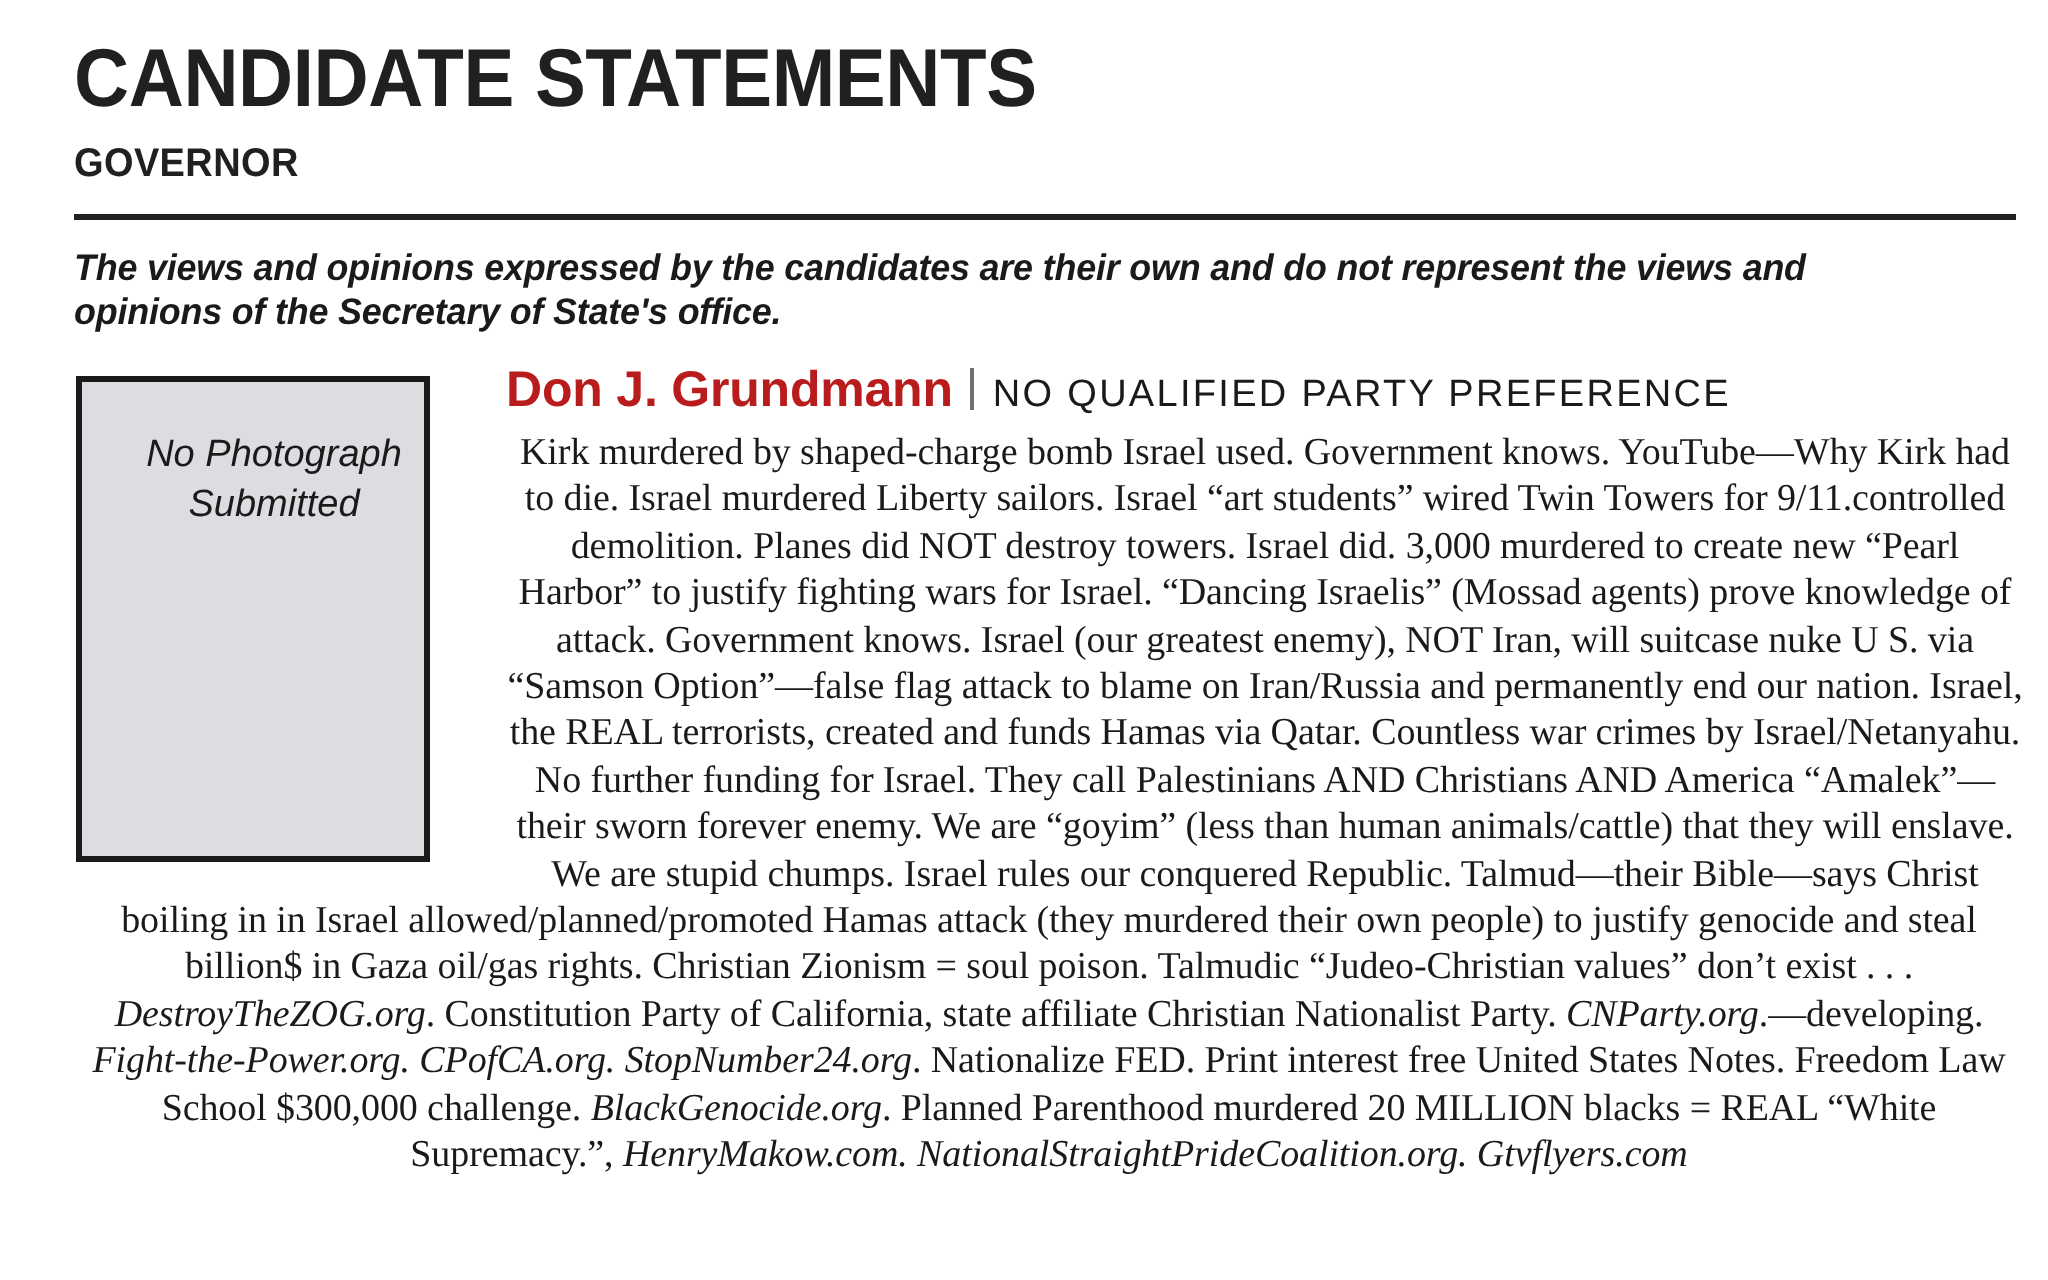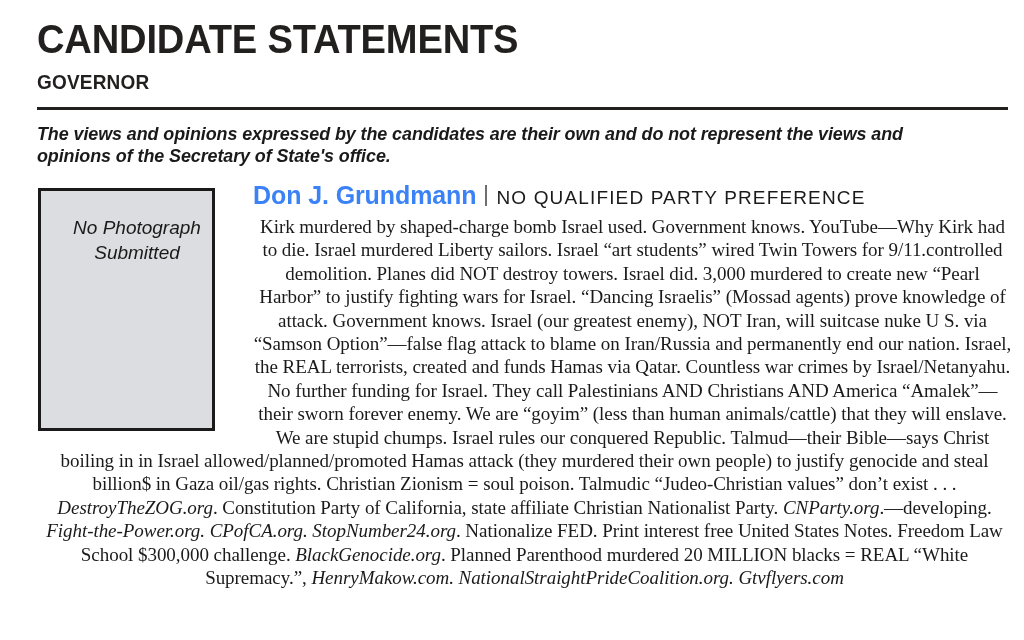--- a/index.html
+++ b/index.html
@@ -104,21 +104,21 @@
   .candidate-head {
     margin: 0 0 3px 0;
     white-space: nowrap;
   }
   .candidate-name {
     font-family: "Liberation Sans Narrow", "Liberation Sans", sans-serif;
     font-weight: 700;
     font-size: 25px;
     line-height: 28px;
     letter-spacing: -0.1px;
-    color: #3b82f6;
+    color: #b91c1c;
   }
   .head-sep {
     display: inline-block;
     width: 2px;
     height: 21px;
     background: #6f6f6f;
     margin: 0 9px -2px 9px;
     vertical-align: baseline;
   }
   .candidate-party {

